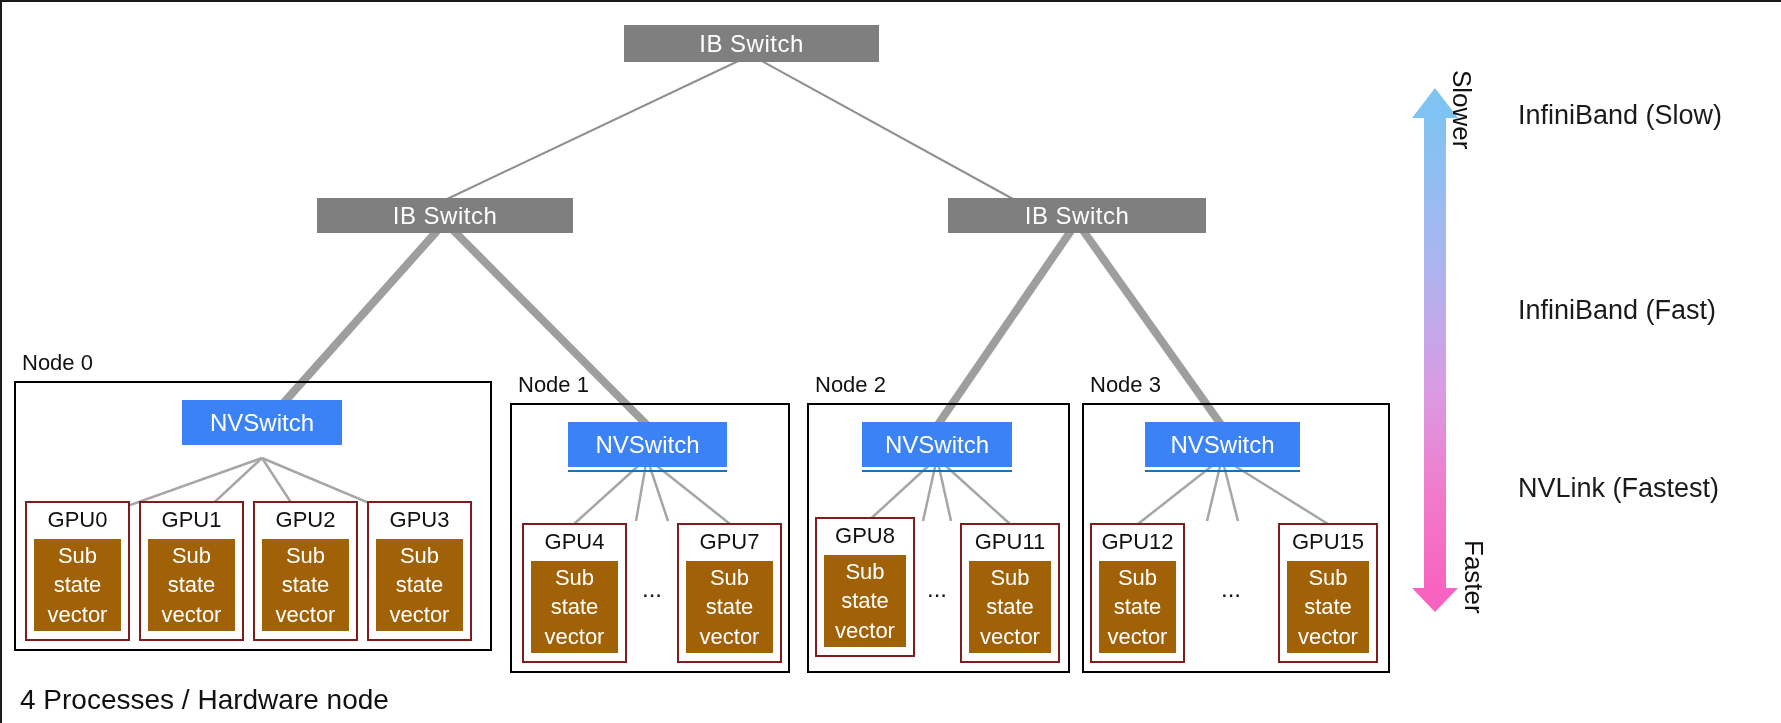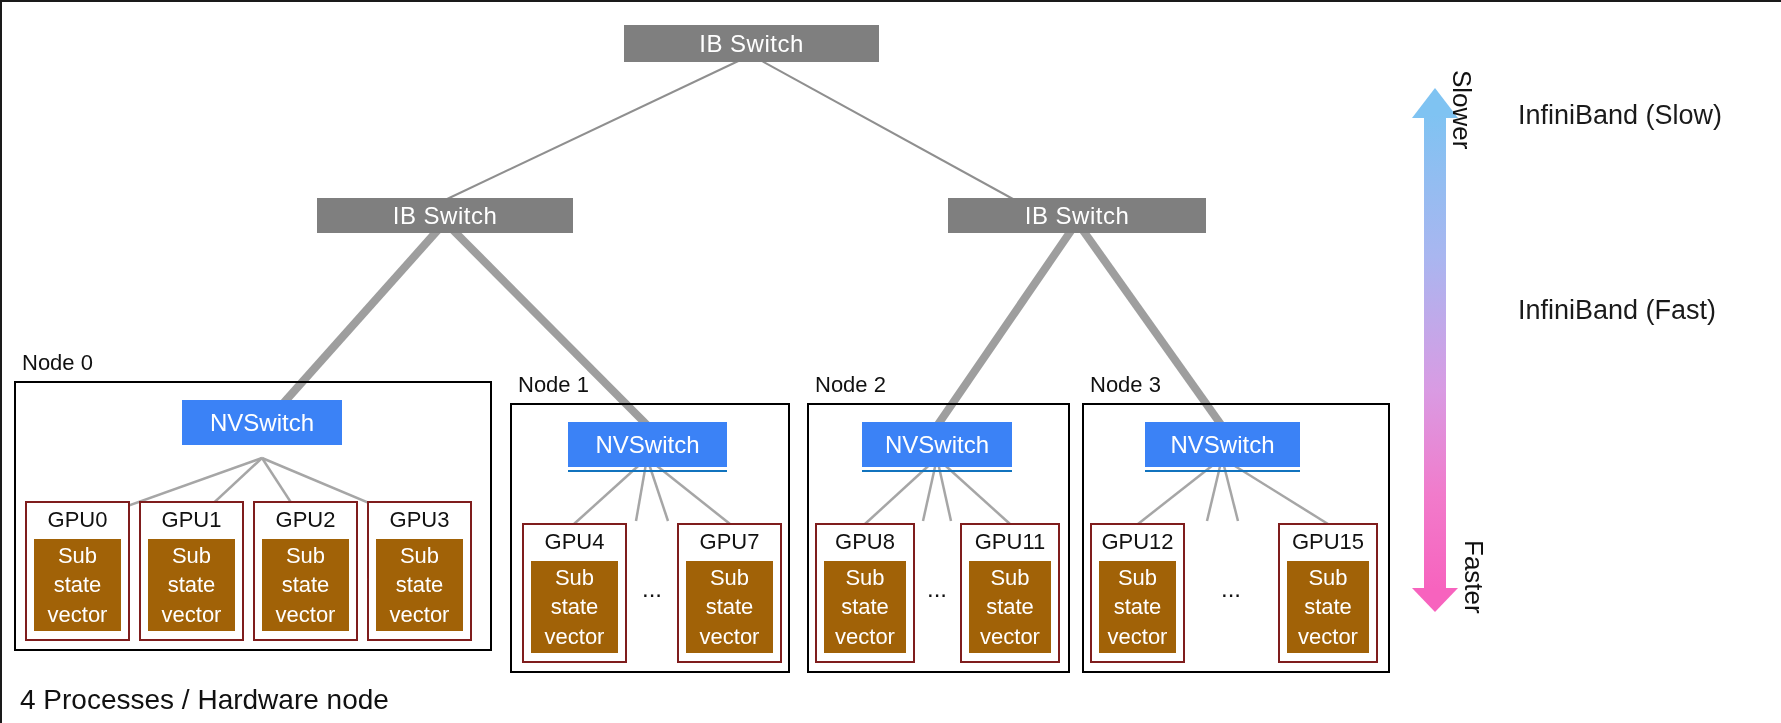--- a/index.html
+++ b/index.html
@@ -143,21 +143,21 @@
       <div class="vector">Sub state vector</div>
     </div>
   </div>
 
   <div class="node" style="left:807px;top:403px;width:263px;height:270px">
     <div class="node-label">Node 2</div>
     <div class="nvswitch" style="left:53px;top:17px;width:150px;height:45px">
       <span>NVSwitch</span>
     </div>
     <div class="nv-underline" style="left:53px;top:65px;width:150px"></div>
-    <div class="gpu" style="left:6px;top:118px;width:100px">
+    <div class="gpu" style="left:6px;top:112px;width:100px">
       <span class="gpu-label">GPU8</span>
       <div class="vector">Sub state vector</div>
     </div>
     <div class="dots" style="left:113px">...</div>
     <div class="gpu" style="left:151px;top:118px;width:100px">
       <span class="gpu-label">GPU11</span>
       <div class="vector">Sub state vector</div>
     </div>
   </div>
 
@@ -180,13 +180,14 @@
 
   <div class="caption">4 Processes / Hardware node</div>
 
   <div class="arrow-head-up"></div>
   <div class="arrow-shaft"></div>
   <div class="arrow-head-down"></div>
   <div class="vlabel slower">Slower</div>
   <div class="vlabel faster">Faster</div>
   <div class="tier t0">InfiniBand (Slow)</div>
   <div class="tier t1">InfiniBand (Fast)</div>
+  <div class="tier t2">NVLink (Fastest)</div>
 </div>
 
 </body></html>

